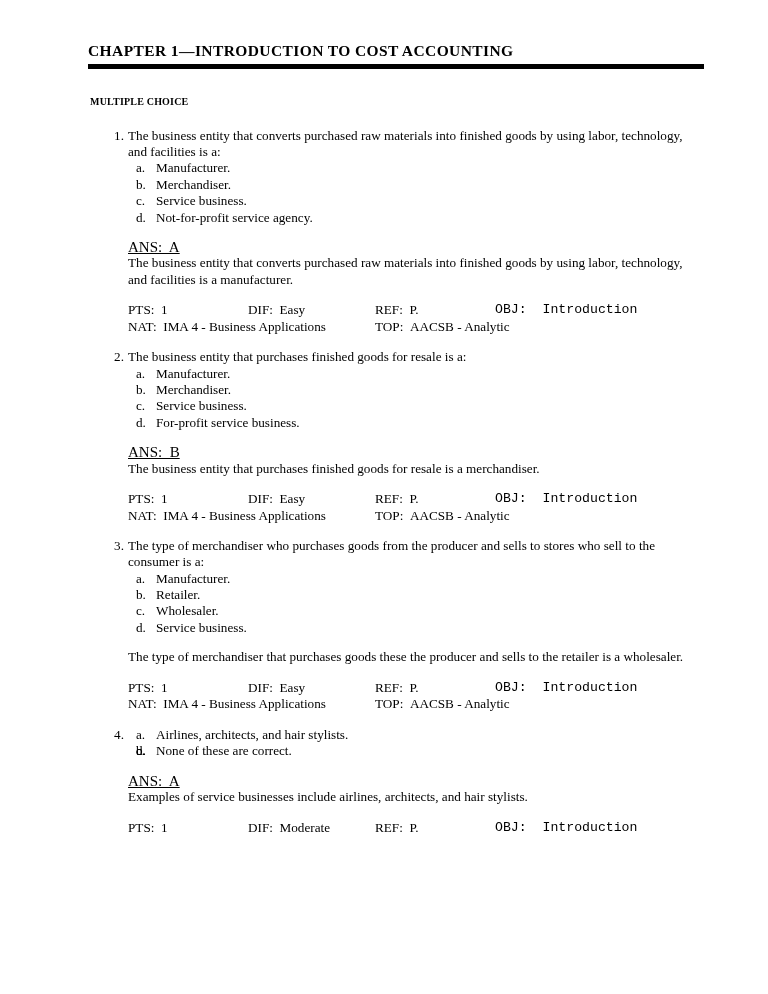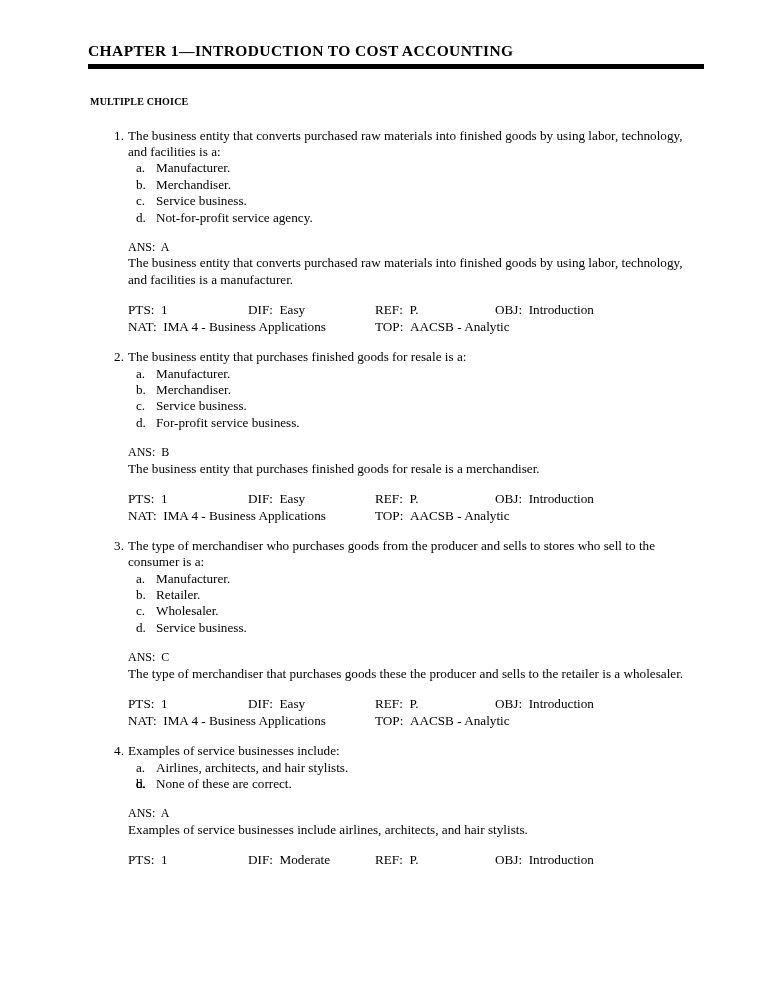--- a/index.html
+++ b/index.html
@@ -110,23 +110,24 @@
     line-height: 16.4px;
   }
 
   
   .answer-block {
     margin-top: 13px;
     padding-left: 128px;
     padding-right: 64px;
   }
   .ans-line {
-    font-size: 12px;
+    font-size: 15px;
     line-height: 16.4px;
     white-space: pre;
+    text-decoration: underline;
   }
   .ans-explanation {
     font-size: 13.2px;
     line-height: 16.4px;
   }
 
   
   .meta-block {
     margin-top: 14px;
     padding-left: 128px;
@@ -139,21 +140,21 @@
     white-space: nowrap;
   }
   .meta-cell {
     position: absolute;
     top: 0;
     white-space: pre;
   }
   .col-1 { left: 0px; font-family: Liberation Serif, serif; }
   .col-2 { left: 120px; }
   .col-3 { left: 247px; }
-  .col-4 { left: 367px; }
+  .col-4 { left: 367px; font-family: Liberation Mono, monospace; }
 
   .meta-label { }
   .meta-value { }
 </style>
 </head>
 <body>
 
 <div class="page">
 
   <div class="chapter-head">
@@ -225,40 +226,38 @@
           <div class="q-num">3.</div>
           <div class="q-text">The type of merchandiser who purchases goods from the producer and sells to stores who sell to the consumer is a:</div>
         </div>
         <div class="options">
           <div class="option"><span class="opt-letter">a.</span><span>Manufacturer.</span></div>
           <div class="option"><span class="opt-letter">b.</span><span>Retailer.</span></div>
           <div class="option"><span class="opt-letter">c.</span><span>Wholesaler.</span></div>
           <div class="option"><span class="opt-letter">d.</span><span>Service business.</span></div>
         </div>
         <div class="answer-block">
-          <div class="ans-line">ANS:  C</div>
           <div class="ans-explanation">The type of merchandiser that purchases goods these the producer and sells to the retailer is a wholesaler.</div>
         </div>
         <div class="meta-block">
           <div class="meta-row">
             <div class="meta-cell col-1"><span class="meta-label">PTS:</span>&nbsp;&nbsp;<span class="meta-value">1</span></div>
             <div class="meta-cell col-2"><span class="meta-label">DIF:</span>&nbsp;&nbsp;<span class="meta-value">Easy</span></div>
             <div class="meta-cell col-3"><span class="meta-label">REF:</span>&nbsp;&nbsp;<span class="meta-value">P.</span></div>
             <div class="meta-cell col-4"><span class="meta-label">OBJ:</span>&nbsp;&nbsp;<span class="meta-value">Introduction</span></div>
           </div>
           <div class="meta-row">
             <div class="meta-cell col-1"><span class="meta-label">NAT:</span>&nbsp;&nbsp;<span class="meta-value">IMA 4 - Business Applications</span></div>
             <div class="meta-cell col-3"><span class="meta-label">TOP:</span>&nbsp;&nbsp;<span class="meta-value">AACSB - Analytic</span></div>
           </div>
         </div>
       </div>
       <div class="question-block">
         <div class="q-row">
           <div class="q-num">4.</div>
-          <div class="q-text">Examples of service businesses include:</div>
         </div>
         <div class="options">
           <div class="option"><span class="opt-letter">a.</span><span>Airlines, architects, and hair stylists.</span></div>
           <div class="option"><span class="opt-letter">b.</span></div>
           <div class="option"><span class="opt-letter">c.</span></div>
           <div class="option"><span class="opt-letter">d.</span><span>None of these are correct.</span></div>
         </div>
         <div class="answer-block">
           <div class="ans-line">ANS:  A</div>
           <div class="ans-explanation">Examples of service businesses include airlines, architects, and hair stylists.</div>

